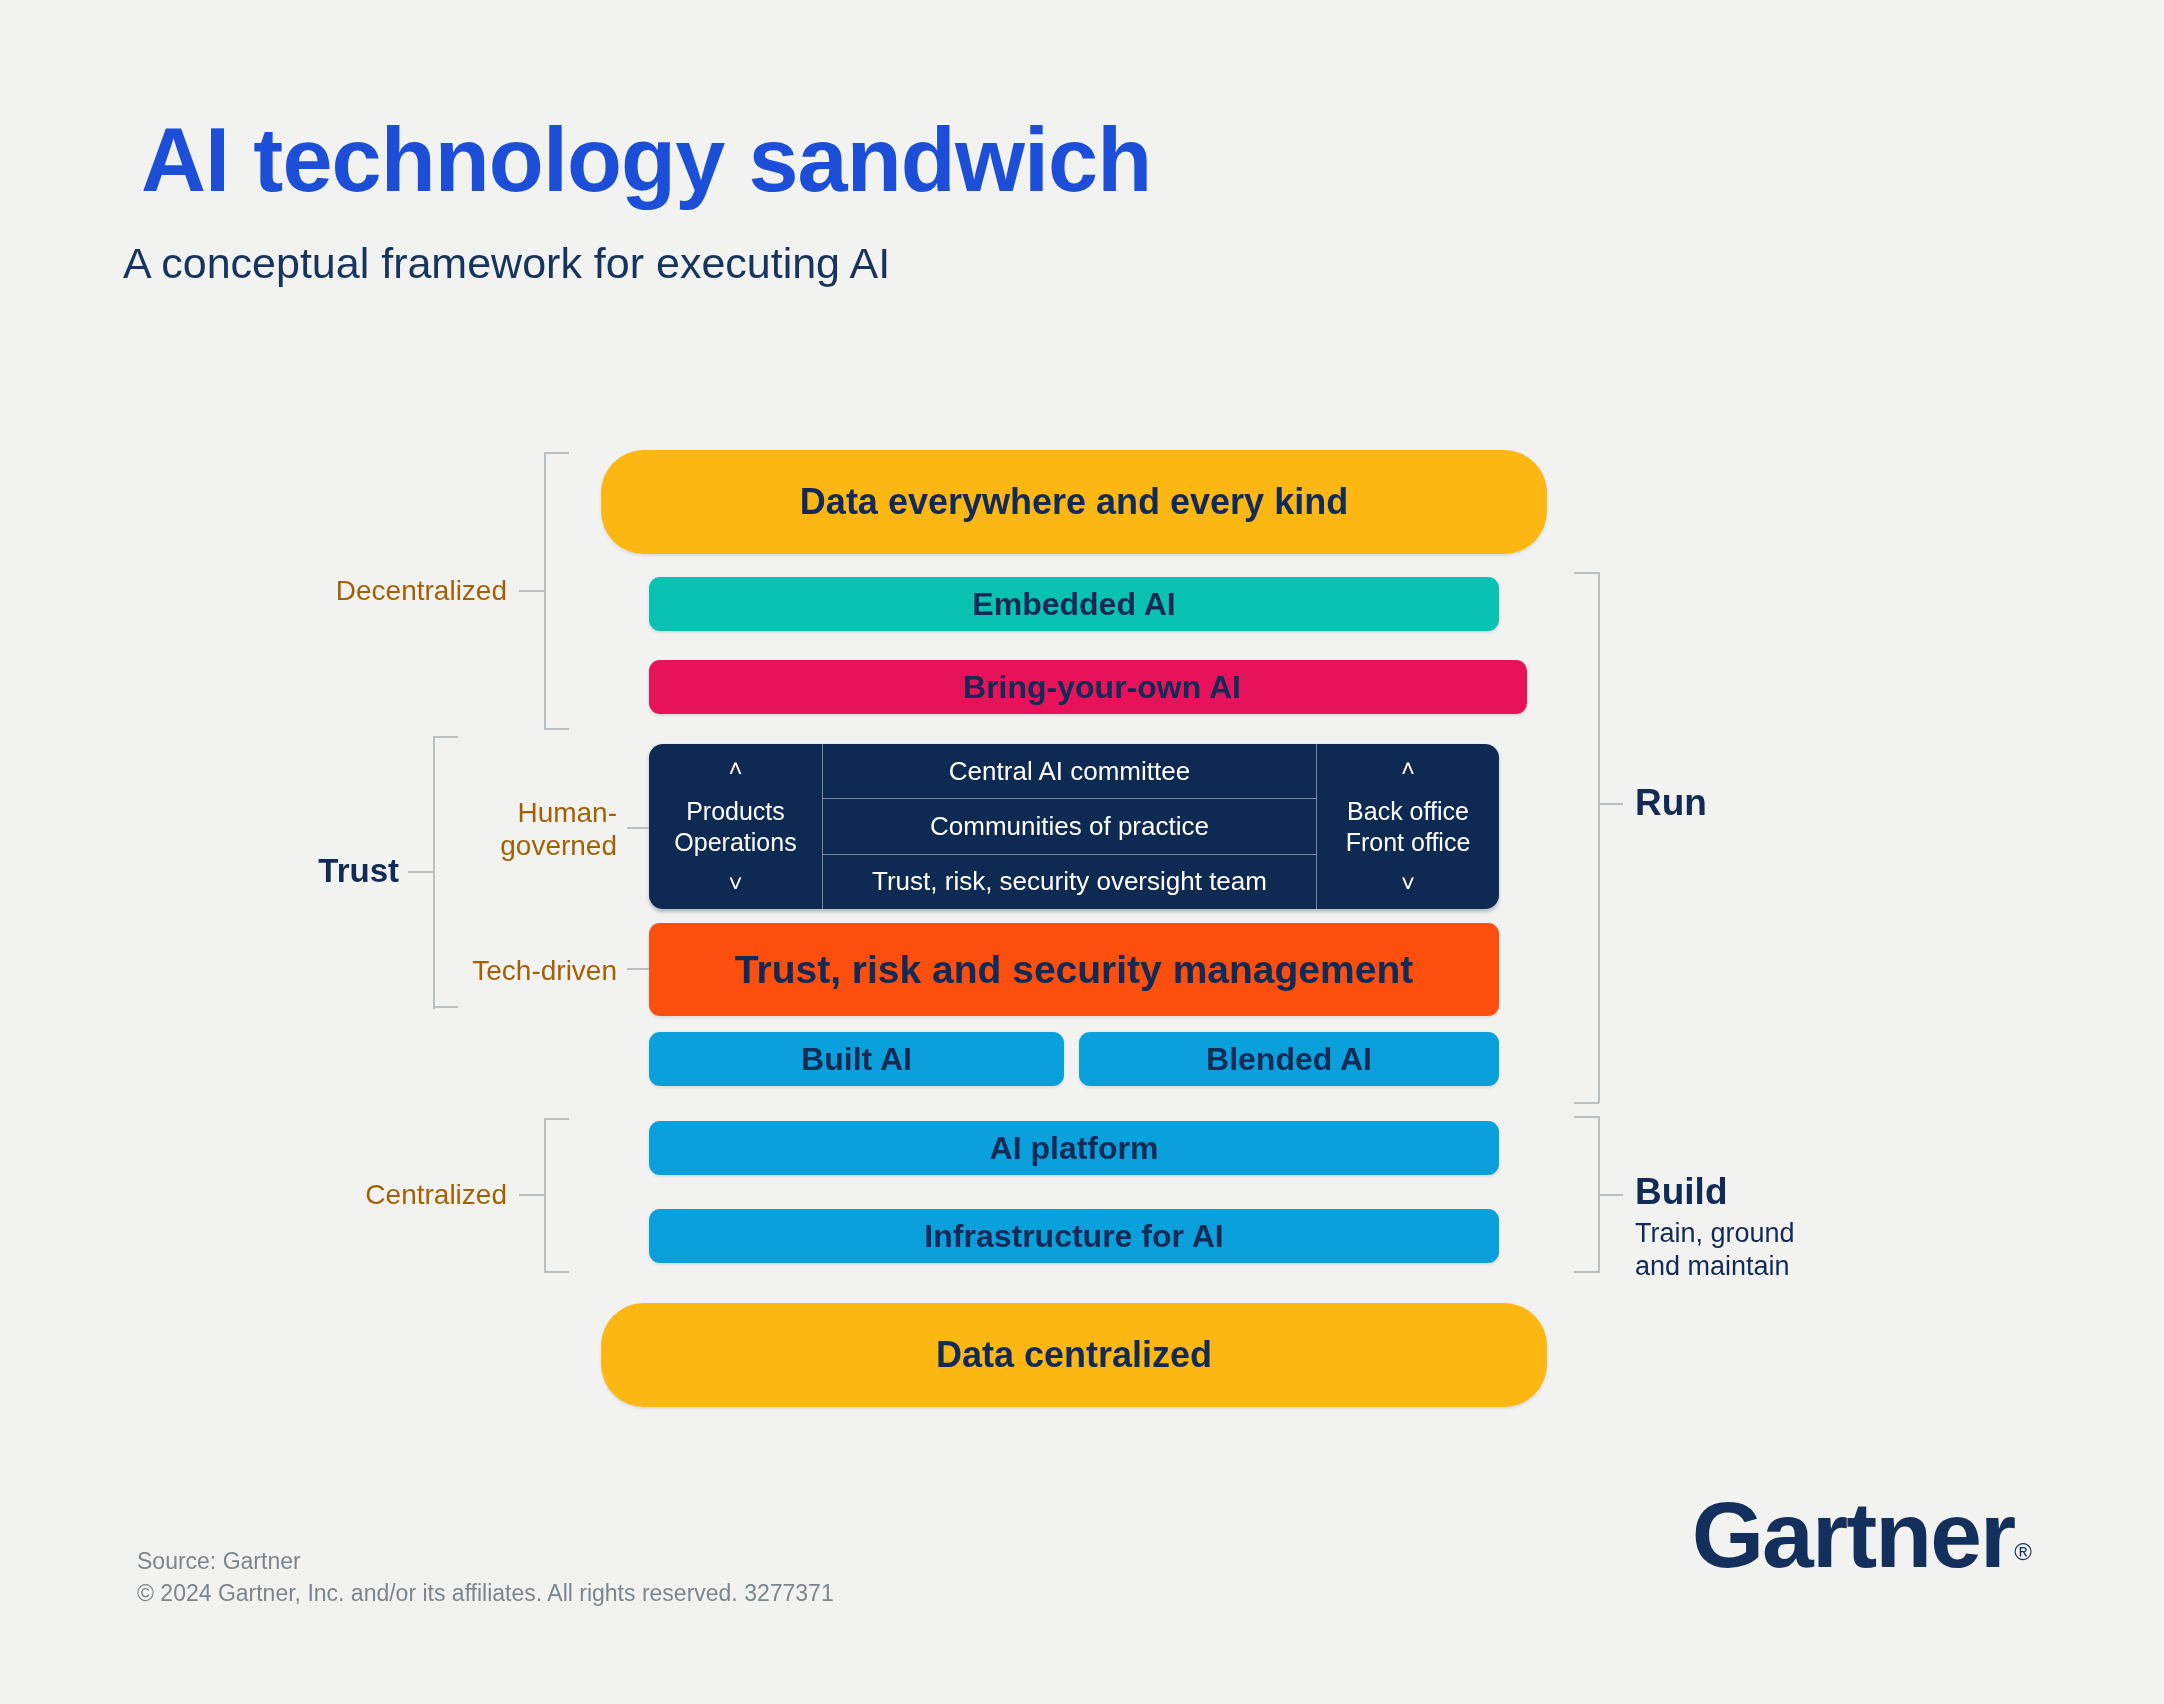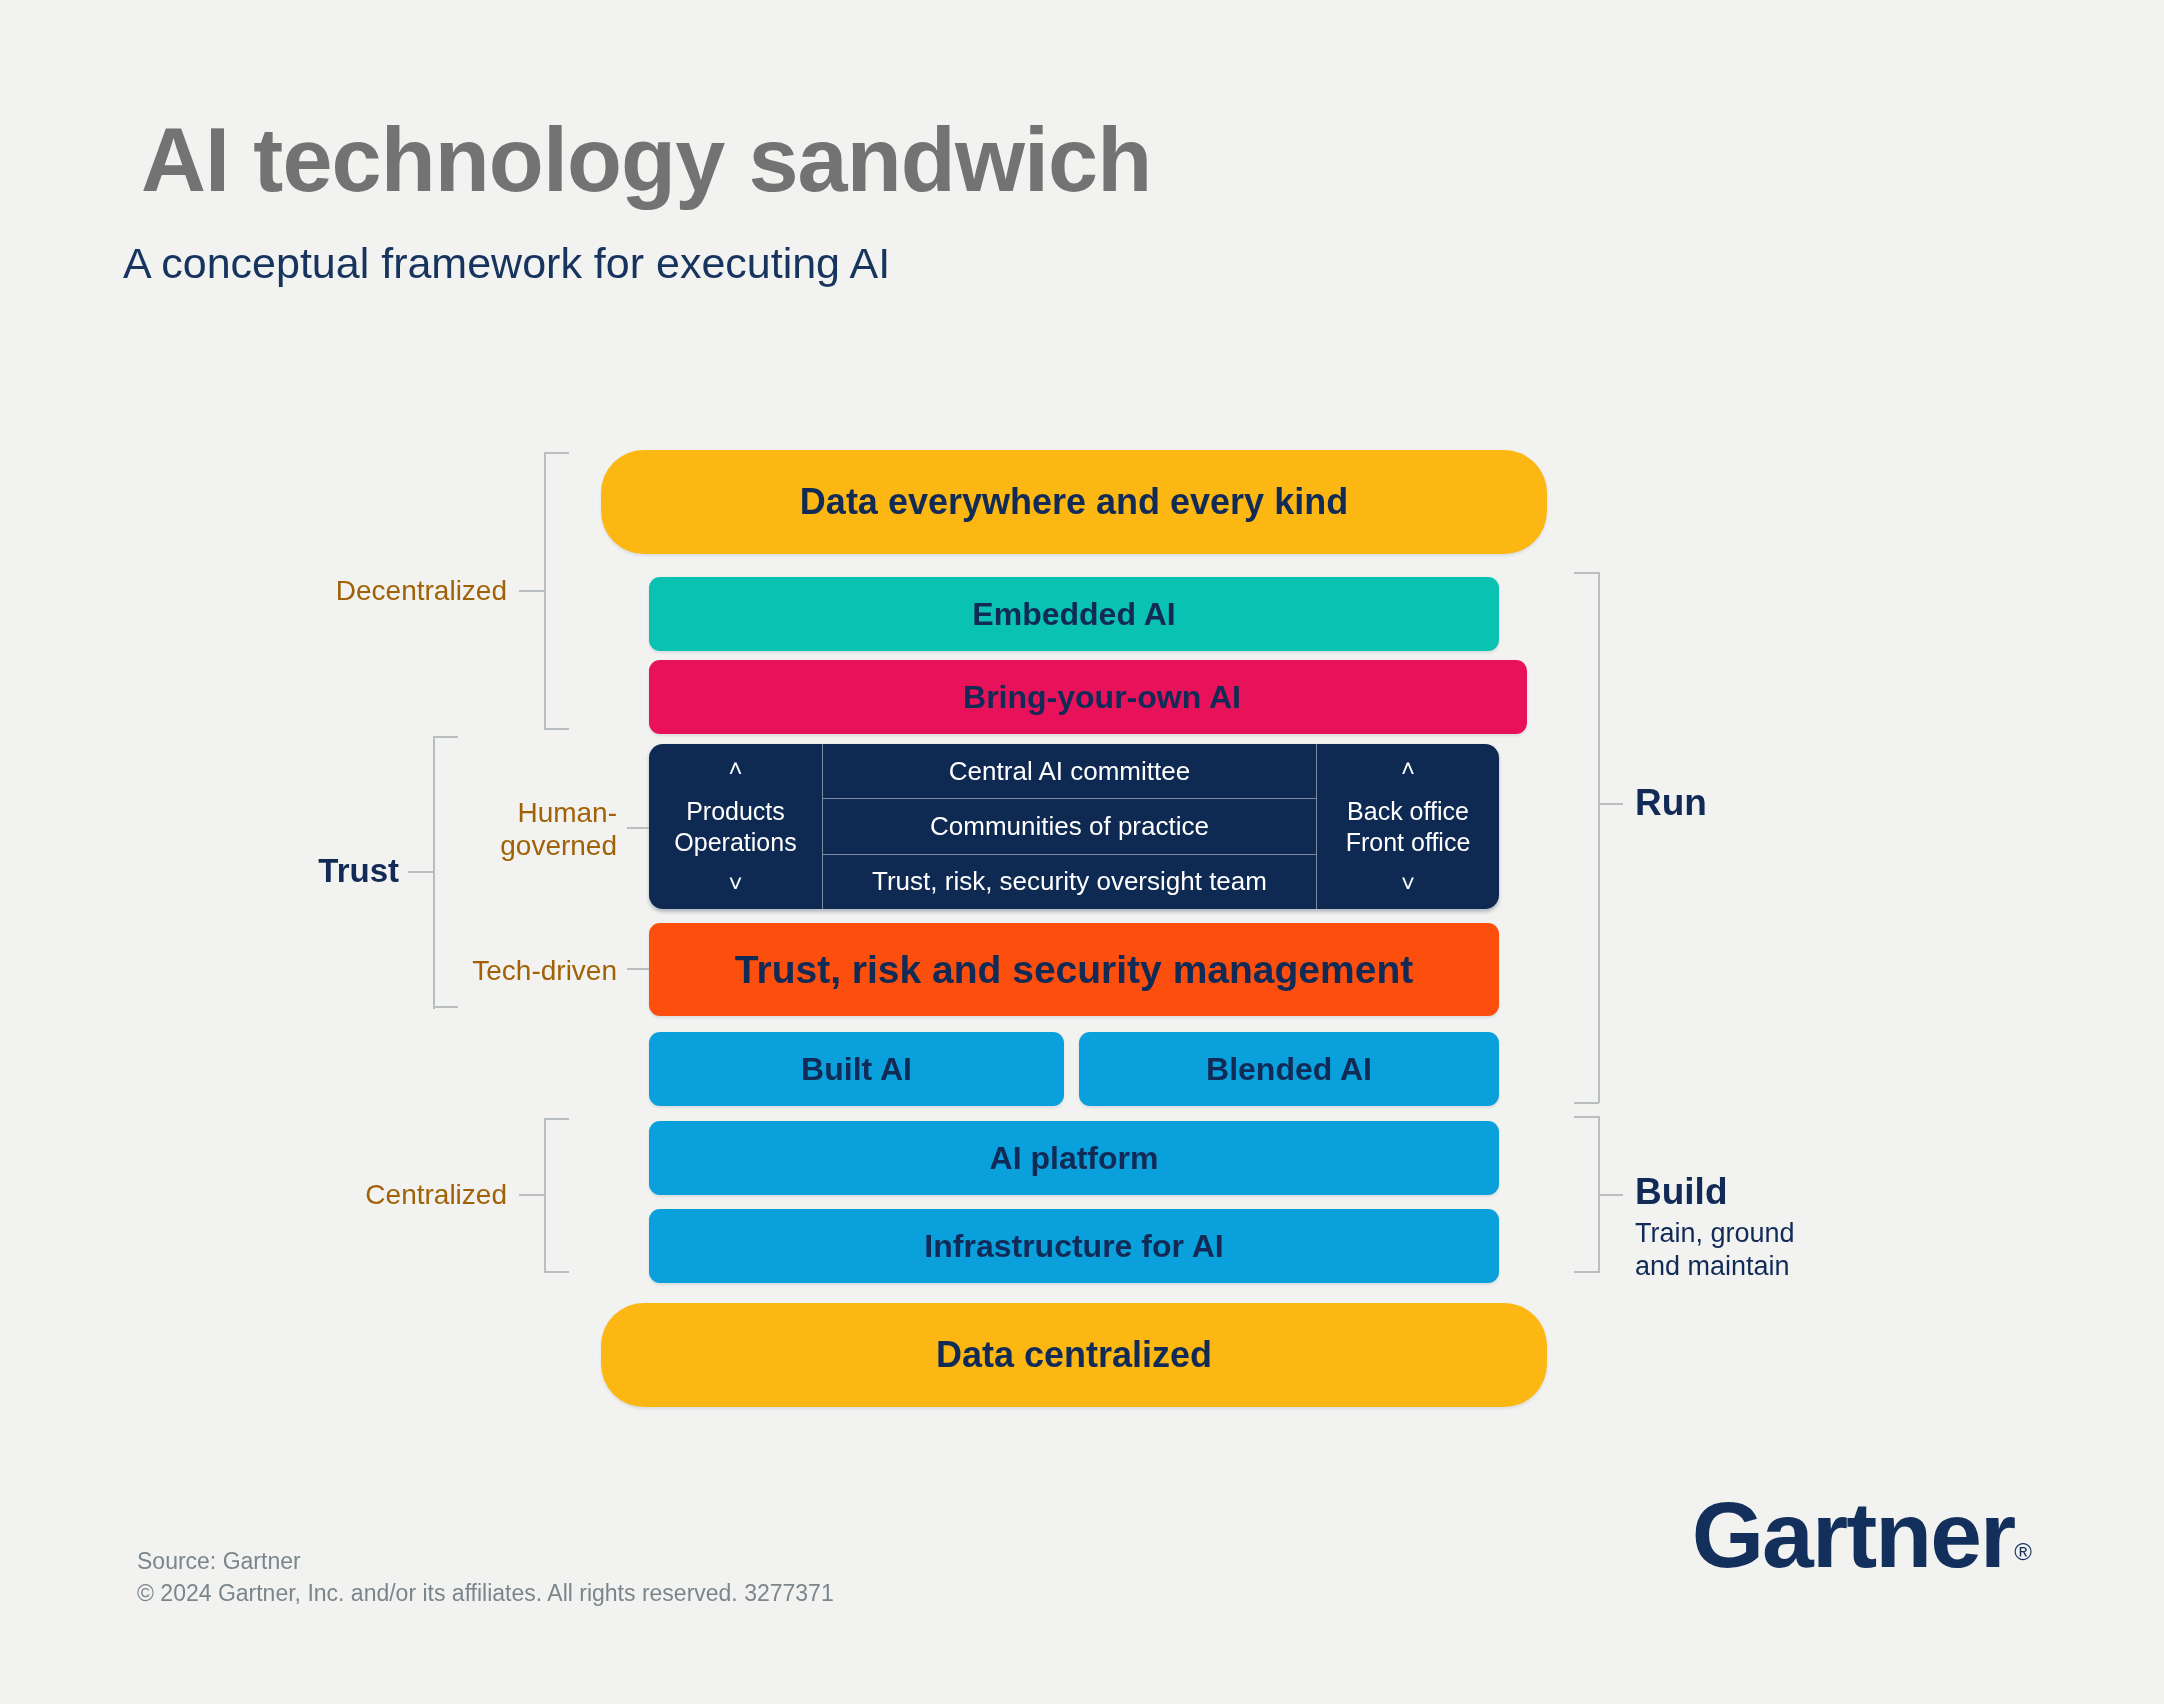--- a/index.html
+++ b/index.html
@@ -1,28 +1,28 @@
 <!DOCTYPE html>
 <html style="font-size:15px"><head>
 <meta charset="utf-8">
 <style>
   html,body{margin:0;padding:0;}
   body{font-family:"Liberation Sans","DejaVu Sans",sans-serif;}
   #canvas{position:relative;width:2164px;height:1705px;overflow:hidden;}
 
   
   .title{position:absolute;left:141px;top:109px;font-size:90px;font-weight:800;
-         letter-spacing:-0.9px;color:#737373;}
+         letter-spacing:-0.9px;color:#1d4ed8;}
   .subtitle{position:absolute;left:123px;top:239px;font-size:43px;font-weight:400;color:#16345E;}
 
   
   .bar{position:absolute;display:flex;align-items:center;justify-content:center;
        color:#112A56;font-weight:700;box-shadow:0 1.9px 2.8px rgba(20,40,80,0.10);}
   .bar.yellow{left:601px;width:946px;height:104px;border-radius:43px;font-size:36px;}
-  .bar.inner{left:649px;width:850px;height:74px;border-radius:11px;font-size:32px;}
+  .bar.inner{left:649px;width:850px;height:54px;border-radius:11px;font-size:32px;}
 
   #bar-data-everywhere{top:450px;}
   #bar-embedded{top:577px;}
   #bar-byo{top:660px;}
   #bar-trust-mgmt{top:923px;height:93px;font-size:39px;}
   #bar-built{top:1032px;width:415px;}
   #bar-blended{top:1032px;left:1079px;width:420px;}
   #bar-platform{top:1121px;}
   #bar-infra{top:1209px;}
   #bar-data-centralized{top:1303px;}

